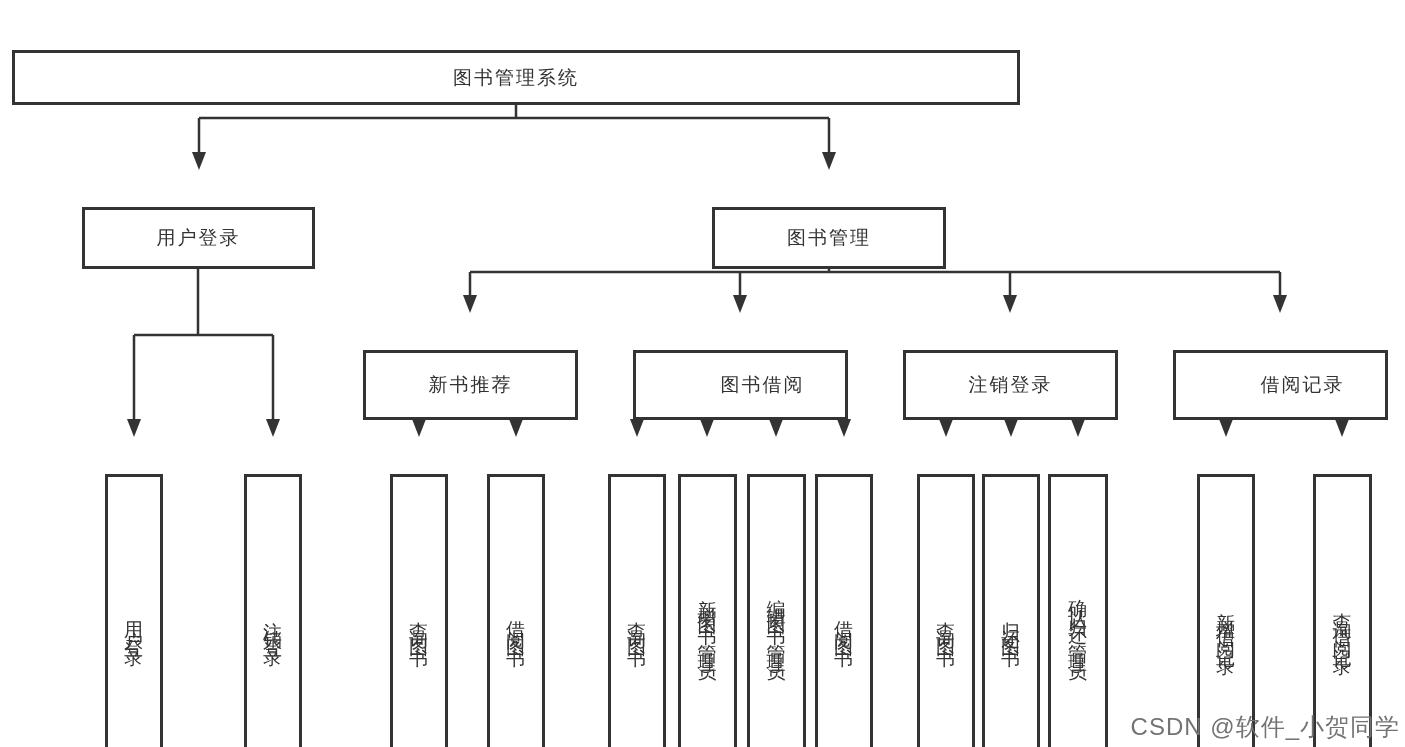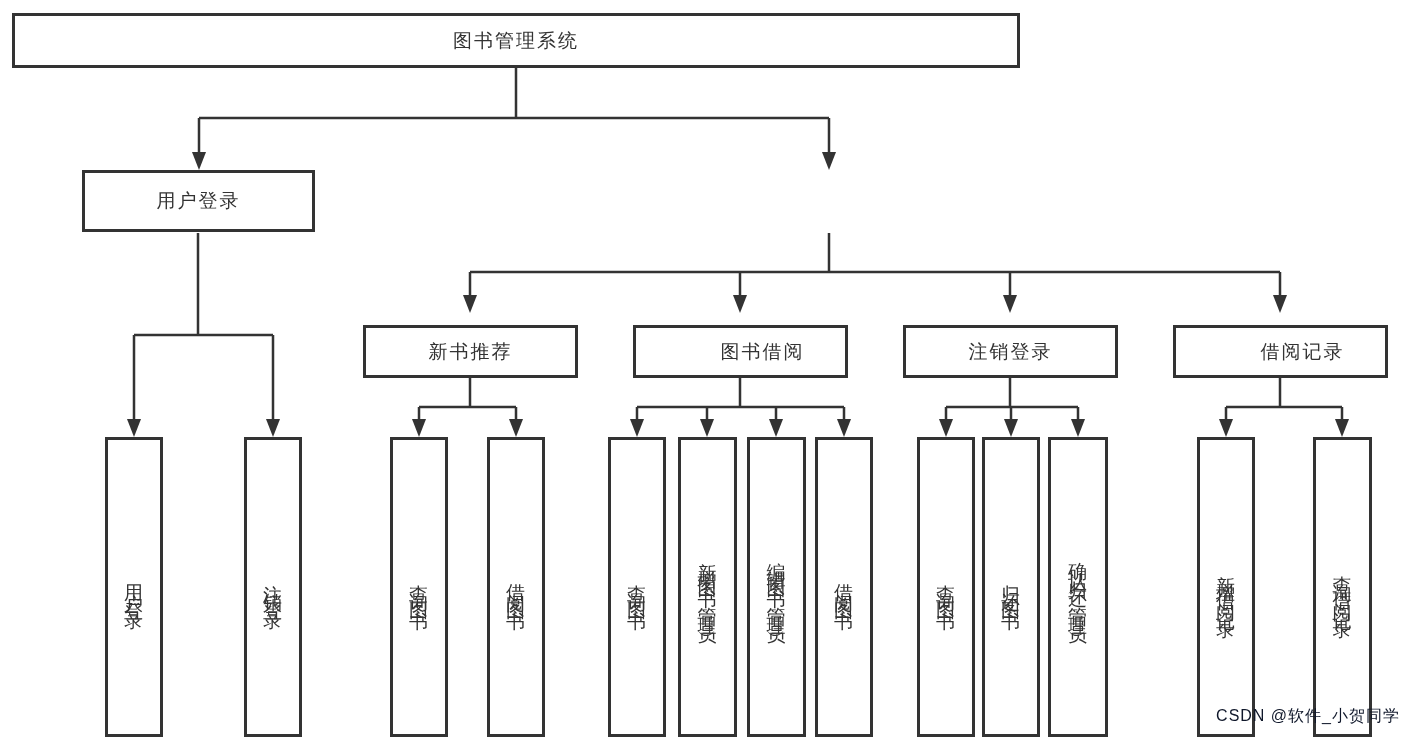--- a/index.html
+++ b/index.html
@@ -19,44 +19,45 @@
   }
   .node {
     position: absolute;
     box-sizing: border-box;
     border: 3px solid #333333;
     background: #ffffff;
     color: #333333;
     display: flex;
     align-items: center;
     justify-content: center;
+    margin-top: 37px;
   }
   .h-label {
     font-size: 19px;
     letter-spacing: 2px;
     white-space: nowrap;
   }
   .v-label {
     writing-mode: vertical-rl;
     text-orientation: mixed;
     font-size: 19px;
     letter-spacing: 9px;
     line-height: 1;
     white-space: nowrap;
   }
   .root-box    { left: 12px;  top: 13px;  width: 1008px; height: 55px; }
   .lvl2-box    { top: 170px;  height: 62px; }
-  .lvl3-box    { top: 325px;  height: 53px; }
+  .lvl3-box    { top: 313px;  height: 70px; }
   .leaf        { top: 437px;  height: 300px; }
   .watermark {
     position: absolute;
     right: 5px;
-    bottom: 20px;
-    font-size: 16px;
-    color: #0f172a;
+    bottom: 4px;
+    font-size: 24px;
+    color: #737373;
     letter-spacing: 1px;
     z-index: 6;
     white-space: nowrap;
   }
 </style>
 </head>
 <body>
 
 <div class="canvas">
 
@@ -93,20 +94,23 @@
       <polygon points="1335,419 1349,419 1342,437"></polygon>
     </g>
   </svg>
 
   <div class="node root-box">
     <span class="h-label">图书管理系统</span>
   </div>
 
   <div class="node lvl2-box" style="left:82px; width:233px;">
     <span class="h-label">用户登录</span>
+  </div>
+  <div class="node lvl2-box" style="left:712px; width:234px;">
+    <span class="h-label">图书管理</span>
   </div>
 
   <div class="node lvl3-box" style="left:363px; width:215px;">
     <span class="h-label">新书推荐</span>
   </div>
   <div class="node lvl3-box" style="left:633px; width:215px;padding-left:44px;">
     <span class="h-label">图书借阅</span>
   </div>
   <div class="node lvl3-box" style="left:903px; width:215px;">
     <span class="h-label">注销登录</span>

